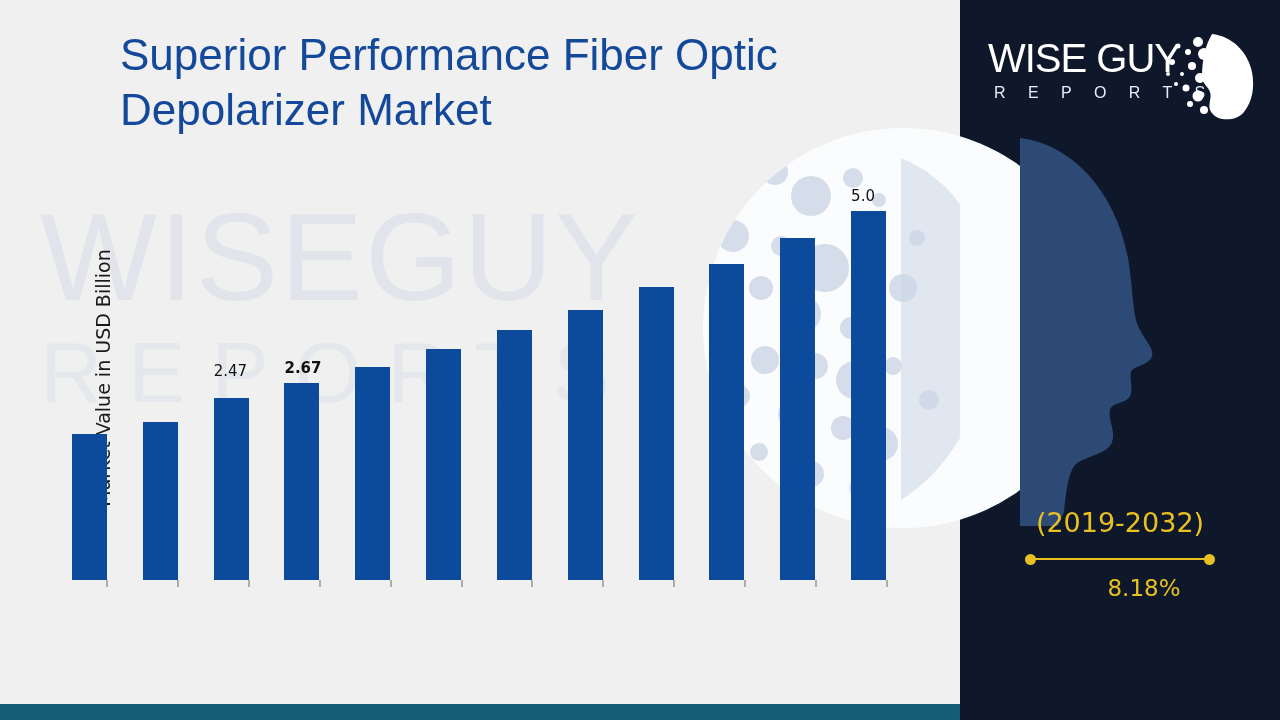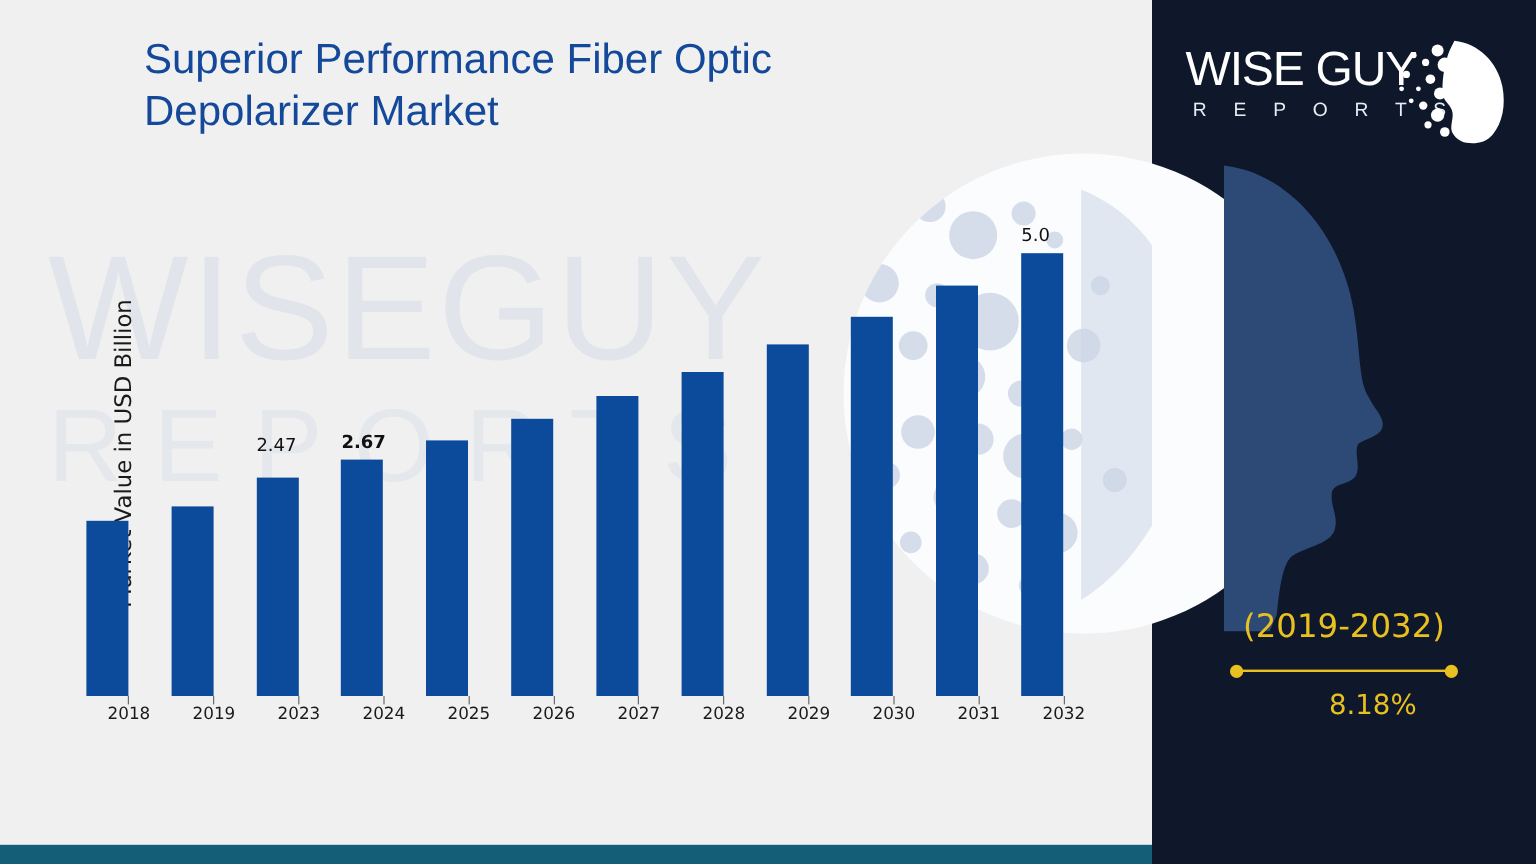--- a/index.html
+++ b/index.html
@@ -31,21 +31,21 @@
   .bleed-circle{
     position:absolute;left:703px;top:128px;width:400px;height:400px;border-radius:50%;
     background:#fbfcfd;
   }
   .bleed-dots{position:absolute;left:703px;top:128px;width:400px;height:400px;border-radius:50%;overflow:hidden;}
 
   
   .title{
     position:absolute;left:120px;top:28px;width:790px;
     font-family:"Liberation Sans",sans-serif;
-    font-size:35px;line-height:1.24;font-weight:400;color:#13489a;
+    font-size:44px;line-height:1.24;font-weight:400;color:#13489a;
     letter-spacing:0px;
   }
 
   
   .chart{position:absolute;left:0;top:0;width:960px;height:720px;}
   .ylabel{
     position:absolute;left:-122px;top:calc(50% - 37px);
     width:360px;text-align:center;
     transform:rotate(-90deg);transform-origin:center center;
     font-size:19px;color:#1a1a1a;font-family:"DejaVu Sans",sans-serif;
@@ -207,34 +207,20 @@
               <div class="tick"></div>
             </div>
             <div class="bar-slot">
               <div class="bar-label" style="bottom: 375px;">5.0</div>
               <div class="bar" style="height: 369px; background: rgb(12, 74, 155);"></div>
               <div class="tick"></div>
             </div>
           </div>
       </div>
 
-      <div class="xlabels" id="xlabels-container">
-          <div class="xlab">2018</div>
-          <div class="xlab">2019</div>
-          <div class="xlab">2023</div>
-          <div class="xlab">2024</div>
-          <div class="xlab">2025</div>
-          <div class="xlab">2026</div>
-          <div class="xlab">2027</div>
-          <div class="xlab">2028</div>
-          <div class="xlab">2029</div>
-          <div class="xlab">2030</div>
-          <div class="xlab">2031</div>
-          <div class="xlab">2032</div>
-        </div>
     </div>
 
     <div class="teal-strip"></div>
   </div>
 
   <div class="right-panel">
 
     <div class="white-circle"></div>
 
     <div class="head-silhouette">

